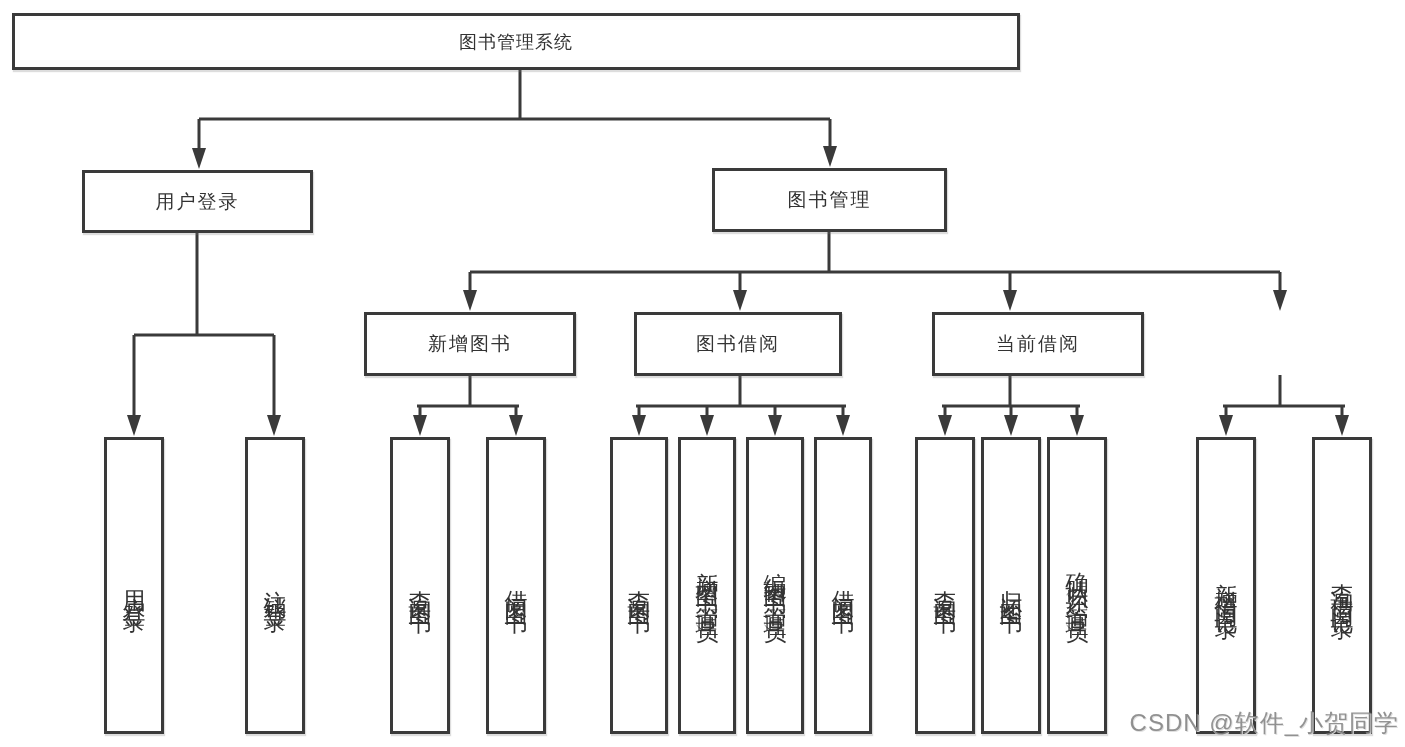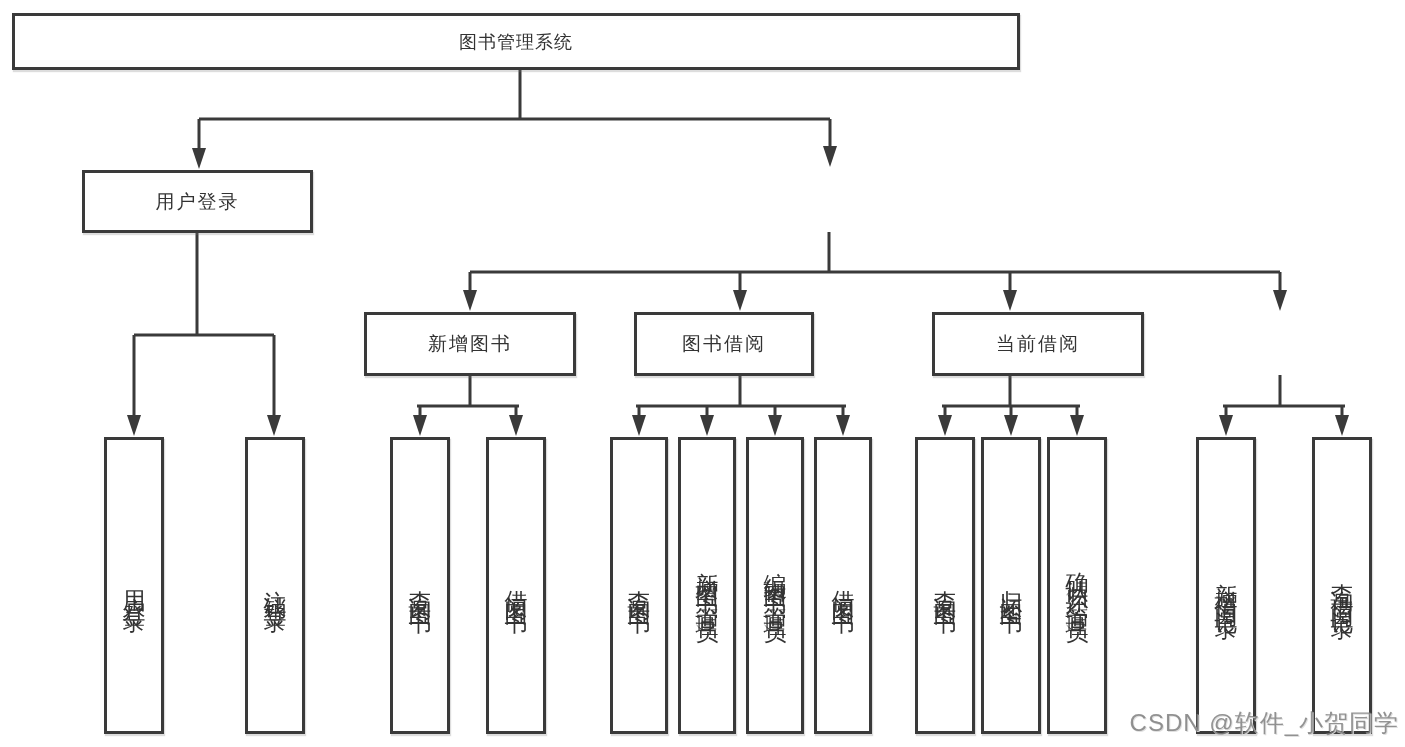--- a/index.html
+++ b/index.html
@@ -108,25 +108,28 @@
     </g>
   </svg>
 
   <div class="box hbox rootbox" style="left:12px; top:13px; width:1008px; height:57px;">
     <span>图书管理系统</span>
   </div>
 
   <div class="box hbox" style="left:82px; top:170px; width:231px; height:63px;">
     <span>用户登录</span>
   </div>
+  <div class="box hbox" style="left:712px; top:168px; width:235px; height:64px;">
+    <span>图书管理</span>
+  </div>
 
   <div class="box hbox" style="left:364px; top:312px; width:212px; height:64px;">
     <span>新增图书</span>
   </div>
-  <div class="box hbox" style="left:634px; top:312px; width:180px; height:64px;">
+  <div class="box hbox" style="left:634px; top:312px; width:208px; height:64px;">
     <span>图书借阅</span>
   </div>
   <div class="box hbox" style="left:932px; top:312px; width:212px; height:64px;">
     <span>当前借阅</span>
   </div>
 
   <div class="box vbox" style="left:104px; top:437px; width:60px; height:297px;">
     <span class="vlabel">用户登录</span>
   </div>
   <div class="box vbox" style="left:245px; top:437px; width:60px; height:297px;">

